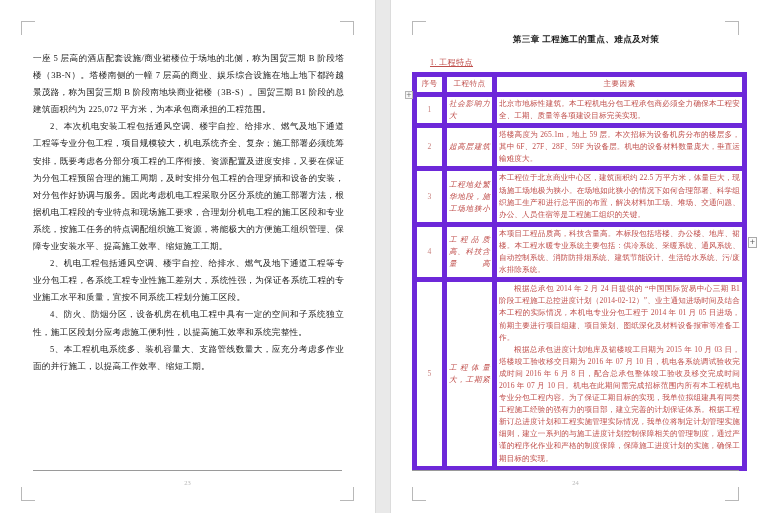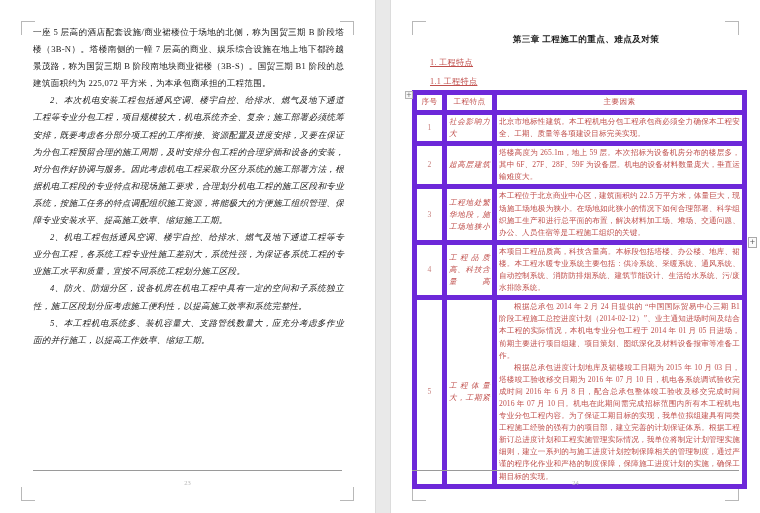--- a/index.html
+++ b/index.html
@@ -41,30 +41,30 @@
   }
   .crop.tl { border-left: 1px solid #b8b8b8; border-top: 1px solid #b8b8b8; }
   .crop.tr { border-right: 1px solid #b8b8b8; border-top: 1px solid #b8b8b8; }
   .crop.bl { border-left: 1px solid #b8b8b8; border-bottom: 1px solid #b8b8b8; }
   .crop.br { border-right: 1px solid #b8b8b8; border-bottom: 1px solid #b8b8b8; }
 
   
   .body-left {
     position: absolute;
     left: 33px;
-    top: 24px;
+    top: 50px;
     width: 311px;
     color: #1b1b1b;
     font-size: 8.6px;
     line-height: 17.1px;
     letter-spacing: 0.25px;
     text-align: justify;
   }
   .body-left p { margin: 0; }
-  .p-indent { text-indent: 17px; font-style: italic; }
+  .p-indent { text-indent: 17px; }
 
   
   .body-right {
     position: absolute;
     left: 21px;
     top: 34px;
     width: 330px;
   }
   .chapter-title {
     text-align: center;
@@ -209,21 +209,20 @@
     <div class="crop tl" style="left:21px; top:21px;"></div>
     <div class="crop tr" style="right:21px; top:21px;"></div>
     <div class="crop bl" style="left:21px; bottom:12px;"></div>
     <div class="crop br" style="right:21px; bottom:12px;"></div>
 
     <div class="body-right">
 
       <div class="chapter-title">第三章  工程施工的重点、难点及对策</div>
 
       <div class="heading1">1. 工程特点</div>
-      <div class="heading2">1.1 工程特点</div>
 
       <div class="outline-toggle">+</div>
       <div class="expand-marker">+</div>
 
       <table class="feature-table">
         <colgroup>
           <col class="col-no">
             <col class="col-feat">
             <col class="col-fact">
         </colgroup>

